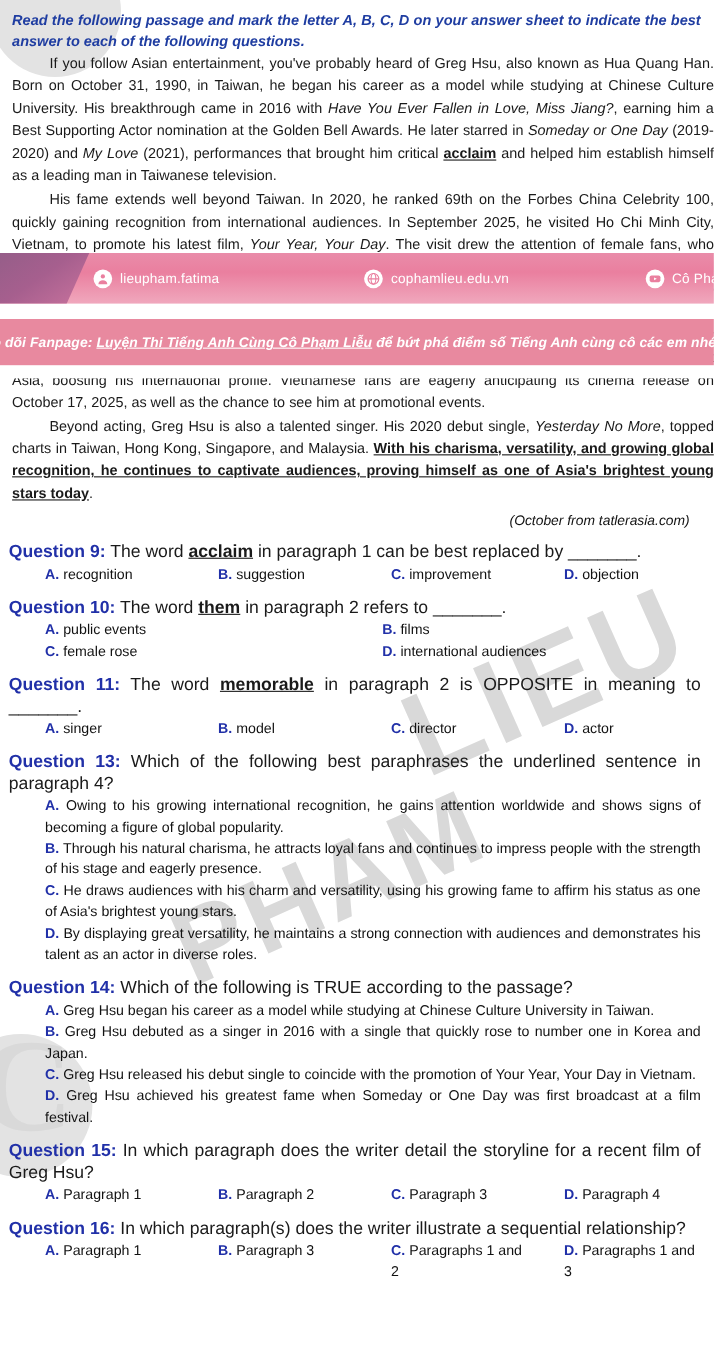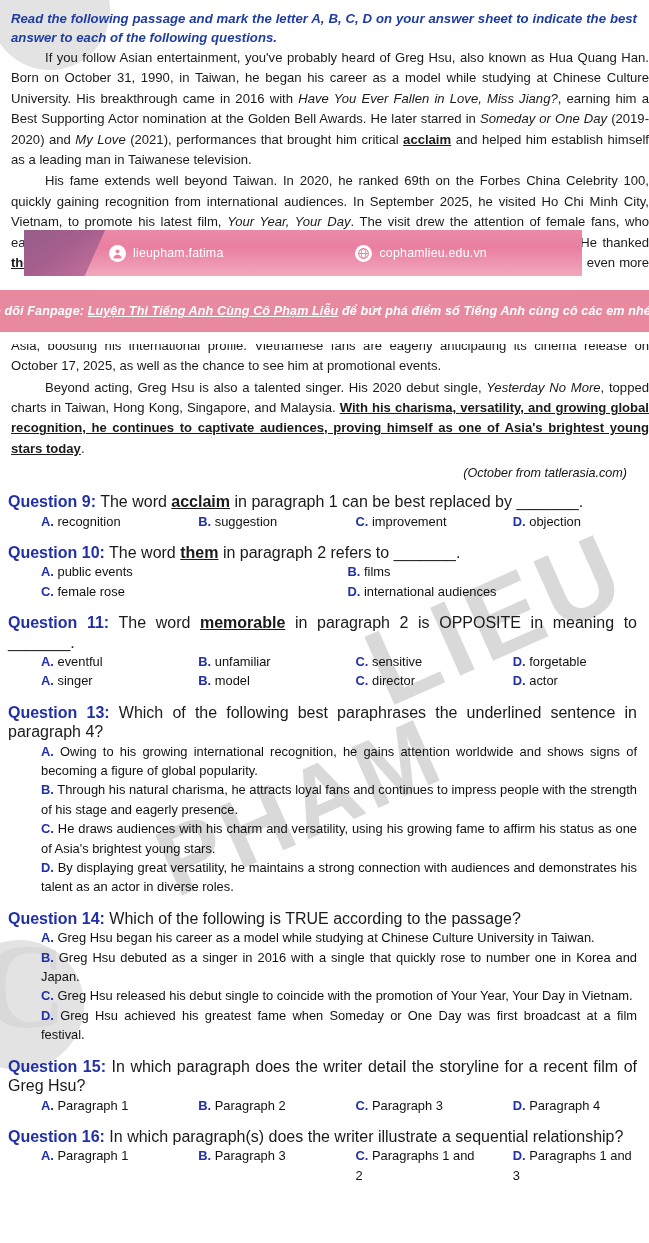--- a/index.html
+++ b/index.html
@@ -41,24 +41,23 @@
   .opts{display:flex;margin:0 12px 0 8px;font-size:12.9px;line-height:19.4px;}
   .opts.cols4 .opt{width:25%;}
   .opts.cols2 .opt{width:50%;}
   .opts .opt{padding-left:33px;box-sizing:border-box;}
   .opts.cols2 .opt:nth-child(2){padding-left:25px;}
   .opt b,.optline b{color:#2130a8;font-weight:bold;}
   .optline{font-size:12.9px;line-height:19.4px;margin:0 12px 0 8px;text-align:justify;padding-left:33px;text-indent:0;}
 
   
   .banner{
-    position:absolute;left:0;width:558px;height:46px;top:230px;z-index:5;
+    position:absolute;left:0;width:649px;height:46px;top:230px;z-index:5;
     background:linear-gradient(180deg,#e98ca9 0%,#ea7f9f 38%,#f0a8bd 100%);
     overflow:hidden;
-    margin-left:24px;
   }
   .banner .flag{
     position:absolute;left:-40px;top:-6px;width:110px;height:62px;
     background:linear-gradient(135deg,#8d5d86 0%,#a65f8e 60%,#c4709b 100%);
     transform:skewX(-24deg);
   }
   .banner .row{
     position:absolute;inset:0;display:flex;align-items:center;
     color:#ffffff;font-size:12.4px;
   }
@@ -124,26 +123,20 @@
         <div class="q"><span class="qlabel">Question 10:</span><span> The word </span><span class="bu">them</span><span> in paragraph 2 refers to _______.</span></div>
         <div class="opts cols2">
           <div class="opt"><b>A.</b><span> public events</span></div>
           <div class="opt"><b>B.</b><span> films</span></div>
         </div>
         <div class="opts cols2">
           <div class="opt"><b>C.</b><span> female rose</span></div>
           <div class="opt"><b>D.</b><span> international audiences</span></div>
         </div>
         <div class="q"><span class="qlabel">Question 11:</span><span> The word </span><span class="bu">memorable</span><span> in paragraph 2 is OPPOSITE in meaning to _______.</span></div>
-        <div class="opts cols4">
-          <div class="opt"><b>A.</b><span> eventful</span></div>
-          <div class="opt"><b>B.</b><span> unfamiliar</span></div>
-          <div class="opt"><b>C.</b><span> sensitive</span></div>
-          <div class="opt"><b>D.</b><span> forgetable</span></div>
-        </div>
         <div class="opts cols4">
           <div class="opt"><b>A.</b><span> singer</span></div>
           <div class="opt"><b>B.</b><span> model</span></div>
           <div class="opt"><b>C.</b><span> director</span></div>
           <div class="opt"><b>D.</b><span> actor</span></div>
         </div>
         <div class="q"><span class="qlabel">Question 13:</span><span> Which of the following best paraphrases the underlined sentence in paragraph 4?</span></div>
         <div class="optline"><b>A.</b><span> Owing to his growing international recognition, he gains attention worldwide and shows signs of becoming a figure of global popularity.</span></div>
         <div class="optline"><b>B.</b><span> Through his natural charisma, he attracts loyal fans and continues to impress people with the strength of his stage and eagerly presence.</span></div>
         <div class="optline"><b>C.</b><span> He draws audiences with his charm and versatility, using his growing fame to affirm his status as one of Asia's brightest young stars.</span></div>

